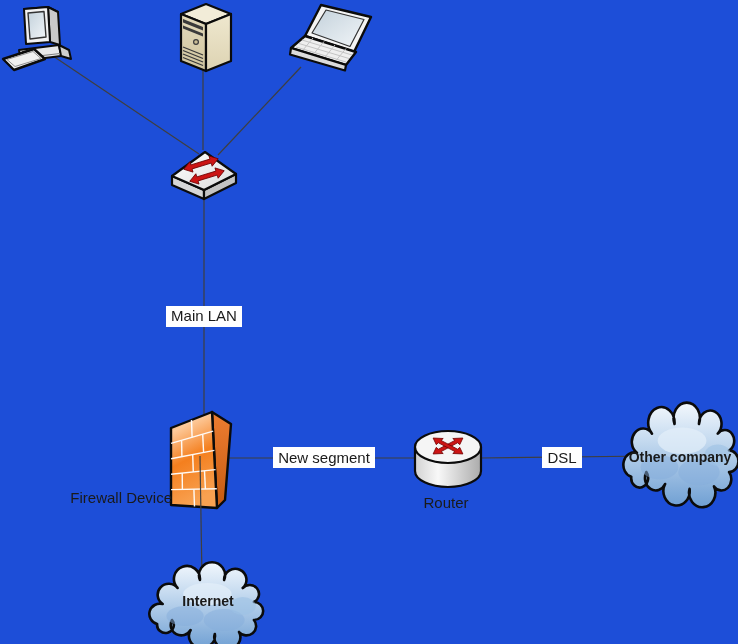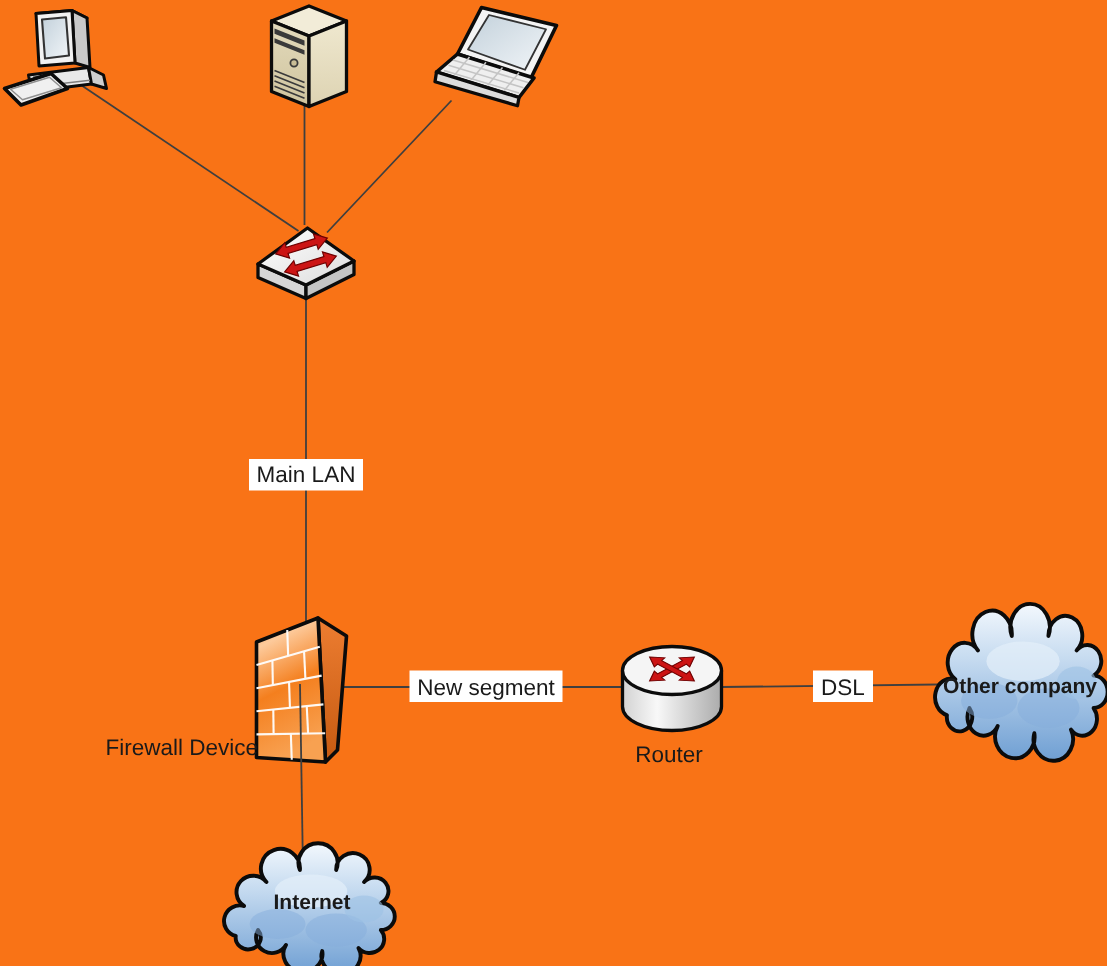--- a/index.html
+++ b/index.html
@@ -1,16 +1,16 @@
 <!DOCTYPE html>
 <html><head>
 <meta charset="utf-8">
 <style>
   html,body{margin:0;padding:0;background:#ffffff;}
-  .stage{position:relative;width:738px;height:644px;background:#f97316;overflow:hidden;
+  .stage{position:relative;width:738px;height:644px;background:#1d4ed8;overflow:hidden;
          font-family:"Liberation Sans", sans-serif;}
   svg{display:block;}
   text{font-family:"Liberation Sans", sans-serif;fill:#1a1a1a;}
   .lbl{font-size:15px;}
   .cloud-lbl{font-size:14px;font-weight:bold;}
 </style>
 </head>
 <body>
 
 <div class="stage">

